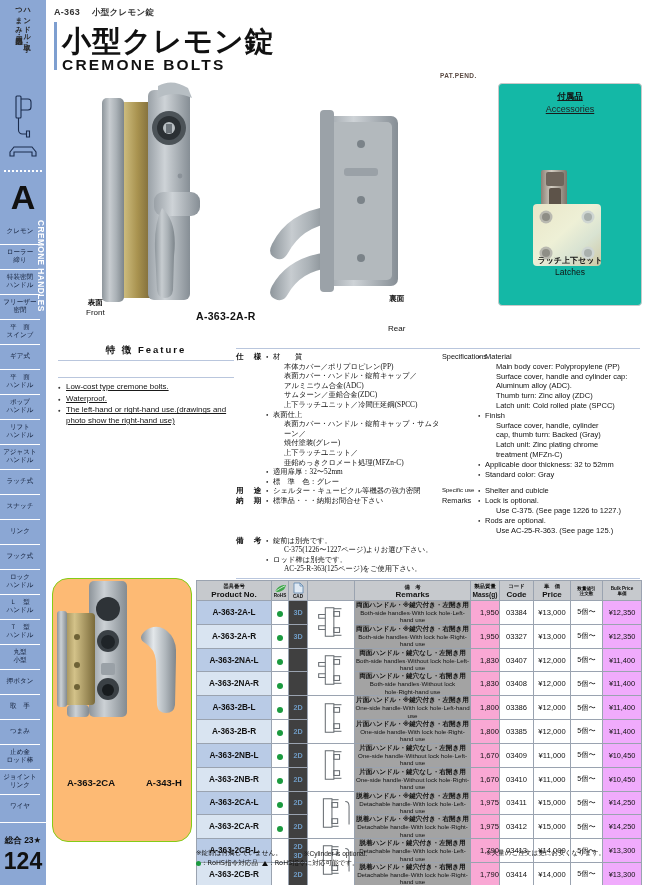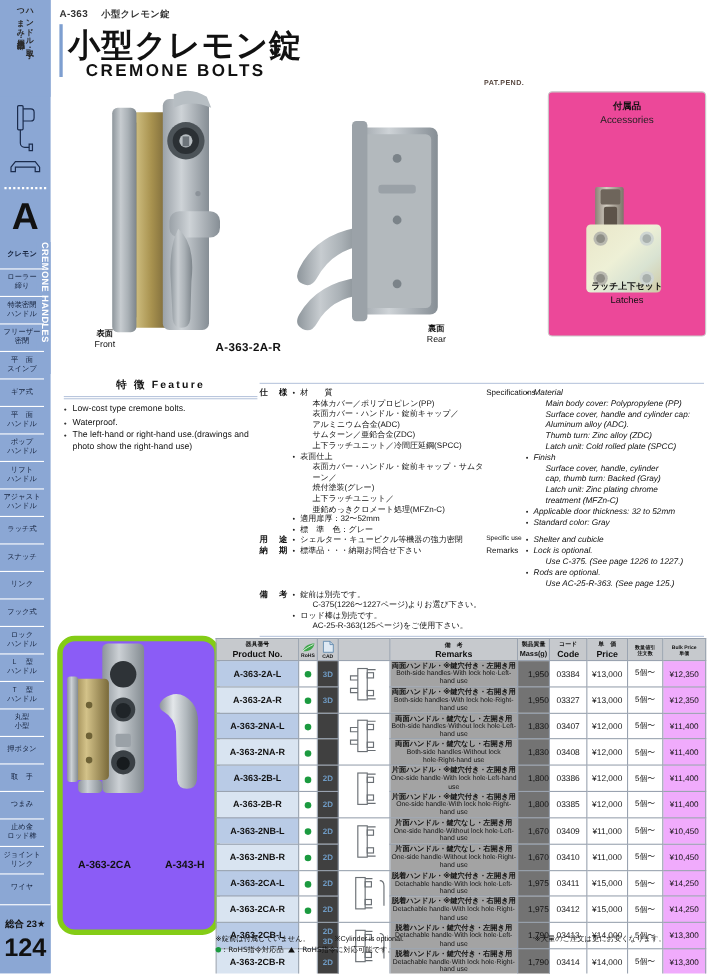--- a/index.html
+++ b/index.html
@@ -48,21 +48,21 @@
     text-align:left;
   }
   .sb-list{position:absolute;left:0;top:220px;width:40px;}
   .sb-item{
     height:24px;border-top:1px solid #ffffff;
     display:flex;flex-direction:column;align-items:center;justify-content:center;
     font-size:6.6px;line-height:7.8px;color:#16233d;text-align:center;
     font-family:"DejaVu Sans",sans-serif;
   }
   .sb-item.first{border-top:none;font-weight:bold;}
-  .sb-item.active{font-weight:bold;}
+  .sb-item.active{font-weight:normal;}
   .sb-footer{
     position:absolute;left:0;bottom:0;width:46px;height:62px;
     background:#8ba7d4;border-top:1px solid #ffffff;
     display:flex;flex-direction:column;align-items:center;justify-content:center;
   }
   .sb-footer .tag{font-size:8.5px;font-weight:bold;color:#111;margin-bottom:3px;}
   .sb-footer .pg{font-size:23px;font-weight:bold;color:#111;line-height:1;}
 
   
   .code-line{
@@ -75,85 +75,84 @@
   }
   .title-jp{
     position:absolute;left:62px;top:22px;
     font-size:29px;font-weight:bold;letter-spacing:1px;color:#111;
     font-family:"DejaVu Sans",sans-serif;
   }
   .title-en{
     position:absolute;left:62px;top:56px;
     font-size:15.5px;font-weight:bold;letter-spacing:2.2px;color:#111;
     font-family:"Liberation Sans",sans-serif;
-    margin-left:16px;
   }
   .patpend{
     position:absolute;left:440px;top:72px;
     font-size:6.5px;letter-spacing:.4px;color:#5a4a42;font-weight:bold;
   }
 
   
   .acc-box{
     position:absolute;left:498px;top:83px;width:142px;height:221px;
-    border:1px solid #c9c9c9;border-radius:4px;background:#ec4899;
+    border:1px solid #c9c9c9;border-radius:4px;background:#14b8a6;text-decoration:underline;
   }
   .acc-title{ text-align:center;margin-top:7px;font-size:8.5px;font-weight:bold;color:#111;}
   .acc-title .en{display:block;font-size:9px;font-weight:normal;margin-top:1px;color:#222;}
   .acc-cap{ position:absolute;left:0;bottom:28px;width:100%;text-align:center;font-size:8px;font-weight:bold;color:#111;}
   .acc-cap .en{display:block;font-size:8.5px;font-weight:normal;margin-top:1px;}
 
   
   .latch-art{position:absolute;left:50%;top:82px;transform:translateX(-50%);}
 
   
   .hero{position:absolute;left:62px;top:80px;width:430px;height:245px;}
   .cap-front{position:absolute;left:86px;top:298px;font-size:7.5px;font-weight:bold;text-align:center;color:#111;}
   .cap-front .en{display:block;font-weight:normal;font-size:8px;}
   .cap-rear{position:absolute;left:388px;top:294px;font-size:7.5px;font-weight:bold;text-align:center;color:#111;}
-  .cap-rear .en{display:block;font-weight:normal;font-size:8px;}
+  .cap-rear .en{display:block;font-weight:normal;font-size:8px;margin-top:20px;}
   .cap-model{position:absolute;left:196px;top:310px;font-size:10.5px;font-weight:bold;letter-spacing:.3px;color:#111;}
 
   
   .feat{position:absolute;left:58px;top:344px;width:176px;}
   .feat-h{
     text-align:center;font-size:9.5px;font-weight:bold;letter-spacing:2px;color:#111;
     padding-bottom:3px;border-bottom:1px solid #b9c6dd;
   }
   .feat ul{list-style:none;margin:0;padding:0;}
   .feat li{
     position:relative;padding-left:8px;font-size:7.6px;line-height:10.4px;color:#111;
     font-family:"DejaVu Sans",sans-serif;margin-top:1px;
   }
   .feat li:before{content:"\25CF";position:absolute;left:0;top:0;font-size:4.5px;line-height:11px;color:#333;}
   .feat .jp li{font-weight:bold;font-size:7.5px;}
-  .feat .en{margin-top:1px;padding-top:3px;border-top:1px solid #b9c6dd;}
+  .feat .en{margin-top:16px;padding-top:3px;border-top:1px solid #b9c6dd;text-decoration:underline;}
   .feat .en li{font-size:7.9px;line-height:10.6px;font-family:"Liberation Sans",sans-serif;}
   .feat .en li:before{font-size:4.5px;}
 
   
   .spec{position:absolute;left:236px;top:348px;width:404px;}
   .spec-row{display:flex;}
   .spec-lbl-jp{width:30px;flex:none;font-size:7.6px;font-weight:bold;color:#111;letter-spacing:4px;}
   .spec-body-jp{width:176px;flex:none;}
   .spec-lbl-en{width:36px;flex:none;font-size:7.3px;color:#111;line-height:9px;}
-  .spec-body-en{flex:1;font-style:italic;}
+  .spec-body-en{flex:1;}
   .spec ul{list-style:none;margin:0;padding:0;}
   .spec li{position:relative;padding-left:7px;font-size:7.3px;line-height:9.6px;color:#111;
-    font-family:Liberation Sans, sans-serif;}
+    font-family:Liberation Serif, serif;}
   .spec li:before{content:"\25CF";position:absolute;left:0;top:0;font-size:4px;line-height:10.5px;}
   .spec li.sub{padding-left:18px;}
   .spec li.sub:before{content:"";}
   .spec .en li{font-family:"Liberation Sans",sans-serif;font-size:7.5px;line-height:9.8px;}
   .spec-hr{border-top:1px solid #b9c6dd;margin:0;}
 
   
   .bl-box{
     position:absolute;left:52px;top:578px;width:138px;height:262px;
-    border:5px solid #84cc16;border-radius:16px;background:#8b5cf6;
+    border:1px solid #84cc16;border-radius:16px;background:#fdba74;
   }
   .bl-cap1{position:absolute;left:14px;top:198px;font-size:9.5px;font-weight:bold;color:#111;}
   .bl-cap2{position:absolute;left:93px;top:198px;font-size:9.5px;font-weight:bold;color:#111;}
   .bl-note{position:absolute;left:10px;top:222px;width:124px;font-size:7.3px;line-height:10px;
     font-weight:bold;color:#111;font-family:"DejaVu Sans",sans-serif;}
 
   
   .tbl{position:absolute;left:196px;top:580px;width:446px;border-collapse:collapse;}
   .tbl td,.tbl th{border:1px solid #9aa3b0;padding:0;}
   .tbl thead th{
@@ -170,21 +169,21 @@
   }
   .c-prod.alt{background:#d9e4f1;}
   .c-rohs{width:16px;text-align:center;background:#fff;}
   .dot{display:inline-block;width:6px;height:6px;border-radius:50%;background:#1b9a3f;}
   .c-cad{width:18px;text-align:center;font-size:7.2px;font-weight:bold;color:#6f9bc4;background:#404040;}
   .c-img{width:46px;background:#fff;text-align:center;vertical-align:middle;}
   .c-rem{background:#a3a3a3;text-align:center;padding:0 2px;}
   .c-rem .jp{display:block;font-size:6.6px;font-weight:bold;line-height:8px;color:#111;
     font-family:"DejaVu Sans",sans-serif;}
   .c-rem .en{display:block;font-size:6.2px;line-height:7.4px;color:#111;}
-  .c-mass{width:28px;text-align:right;padding-right:3px;font-size:7.6px;background:#737373;color:#111;}
+  .c-mass{width:28px;text-align:right;padding-right:3px;font-size:7.6px;background:#f9a8d4;color:#111;}
   .c-code{width:33px;text-align:center;font-size:7.6px;background:#fff;color:#111;}
   .c-price{width:36px;text-align:center;font-size:7.6px;background:#fff;color:#111;margin-left:40px;}
   .c-qty{width:31px;text-align:center;font-size:7.2px;background:#fff;color:#111;}
   .c-bulk{width:38px;text-align:center;font-size:7.4px;background:#f0abfc;color:#111;}
   .tbl thead th.h-rohs,.tbl thead th.h-cad{padding:0;}
   .rohs-ico{display:block;margin:1px auto 0;width:13px;height:9px;}
   .cad-ico{display:block;margin:0 auto;width:11px;height:12px;}
   .hdr-mini{display:block;font-size:4.6px;font-weight:bold;line-height:5px;}
 
   .notes{position:absolute;left:196px;top:849px;width:446px;}

